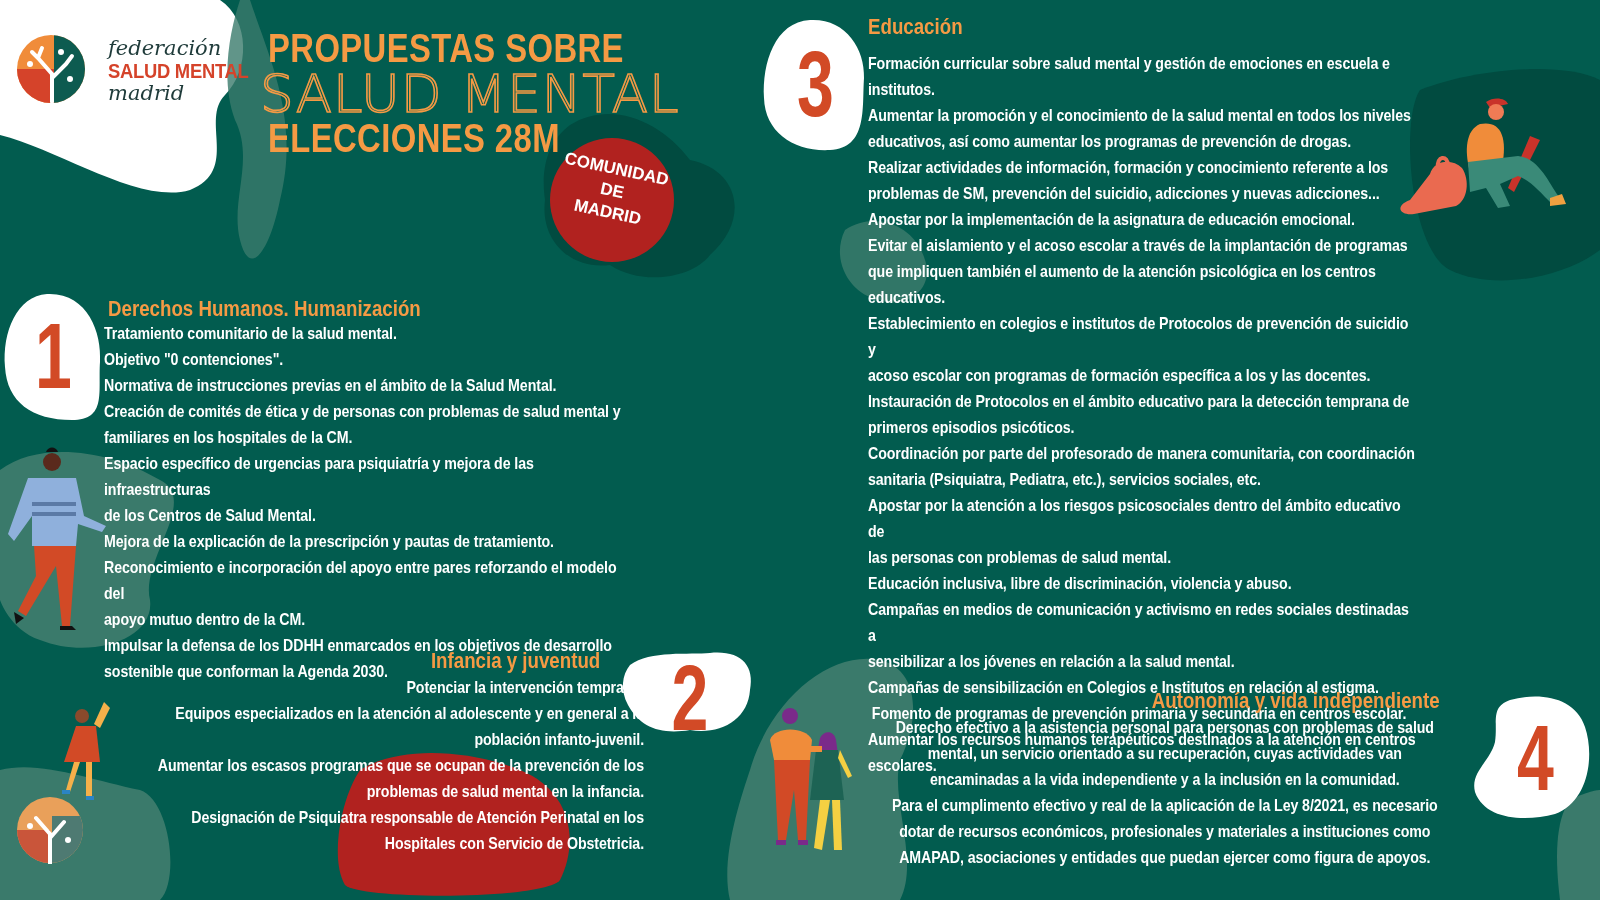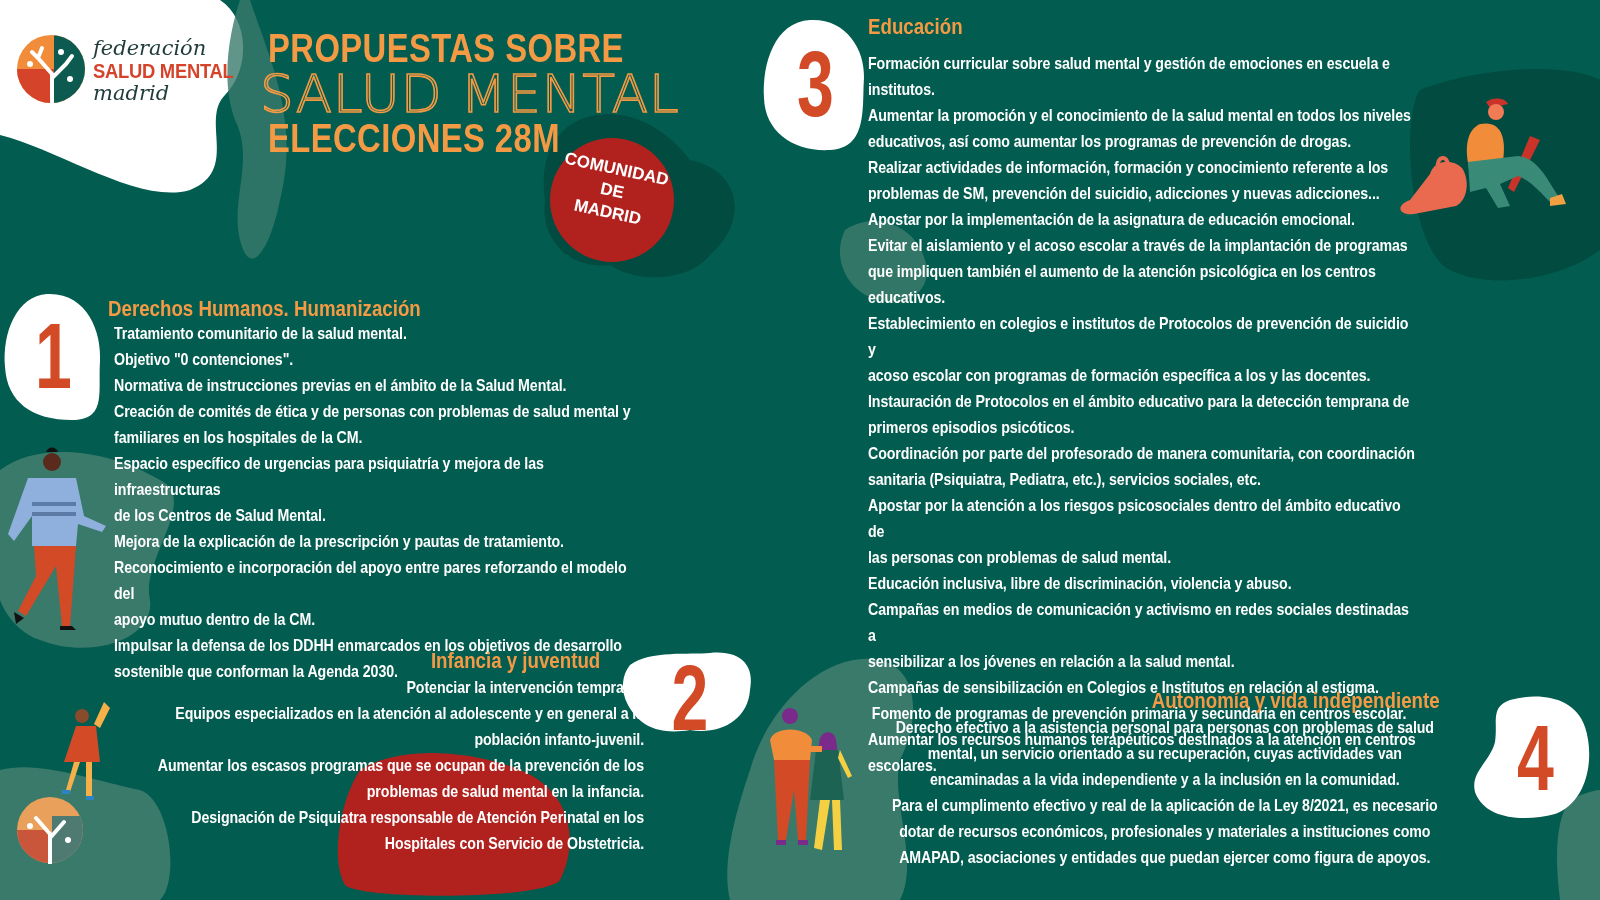--- a/index.html
+++ b/index.html
@@ -6,21 +6,21 @@
   body {
     width:1600px; height:900px; overflow:hidden; position:relative;
     background:#025c4f;
     font-family:"Liberation Sans", "DejaVu Sans", sans-serif;
   }
   .abs { position:absolute; }
   .cond { font-family:"Liberation Sans Narrow","Liberation Sans", sans-serif; font-stretch:condensed; }
   
   .blob { position:absolute; }
   
-  .logo-text { position:absolute; left:93px; top:38px; line-height:1; }
+  .logo-text { position:absolute; left:108px; top:38px; line-height:1; }
   .logo-text .l1, .logo-text .l3 { font-family:"DejaVu Serif", serif; font-style:italic; color:#1f3b3a; font-size:21px; }
   .logo-text .l2 { font-weight:bold; color:#d5432a; font-size:20px; letter-spacing:-0.3px; transform:scaleX(0.92); transform-origin:left; display:block; margin:2px 0; }
   
   .title-1, .title-3 { position:absolute; left:268px; color:#f59a44; font-weight:bold; font-size:40px; letter-spacing:0.5px; transform:scaleX(0.82); transform-origin:left; }
   .title-1 { top:26px; }
   .title-3 { top:116px; }
   .title-2 { position:absolute; left:260px; top:64px; color:#f59a44; font-size:52px; font-family:"DejaVu Sans", sans-serif; font-weight:200; letter-spacing:1px; transform:scaleX(1.02); transform-origin:left;
     -webkit-text-stroke:0; color:transparent; -webkit-text-stroke:1.6px #f59a44; }
   .badge-circle { position:absolute; left:550px; top:138px; width:124px; height:124px; border-radius:50%; background:#b1221f; }
   .badge-text { position:absolute; left:550px; top:158px; width:124px; text-align:center; color:#fff; font-weight:bold; font-size:17px; line-height:22px; transform:rotate(12deg); }
@@ -106,21 +106,21 @@
   <path d="M50,2 C85,0 105,30 104,60 C102,90 108,130 70,132 C35,134 5,115 4,80 C2,45 15,4 50,2 Z" fill="#fff"></path>
 </svg>
 <div class="num" style="left:790px;top:38px;width:50px;text-align:center;">3</div>
 
 <svg class="abs" style="left:1470px;top:692px;" width="125" height="130" viewBox="0 0 125 130">
   <path d="M40,8 C70,0 105,5 115,35 C125,65 118,110 85,122 C55,130 15,128 5,100 C0,80 20,70 25,50 C28,30 20,15 40,8 Z" fill="#fff"></path>
 </svg>
 <div class="num" style="left:1510px;top:712px;width:50px;text-align:center;">4</div>
 
 <div class="sec-title cond" style="left:108px;top:296px;transform-origin:left;">Derechos Humanos. Humanización</div>
-<ul class="list left-list cond" style="left:114px;top:320px;width:620px;">
+<ul class="list left-list cond" style="left:104px;top:320px;width:620px;">
   <li>Tratamiento comunitario de la salud mental.</li>
   <li>Objetivo "0 contenciones".</li>
   <li>Normativa de instrucciones previas en el ámbito de la Salud Mental.</li>
   <li>Creación de comités de ética y de personas con problemas de salud mental y</li>
   <li>familiares en los hospitales de la CM.</li>
   <li>Espacio específico de urgencias para psiquiatría y mejora de las infraestructuras</li>
   <li>de los Centros de Salud Mental.</li>
   <li>Mejora de la explicación de la prescripción y pautas de tratamiento.</li>
   <li>Reconocimiento e incorporación del apoyo entre pares reforzando el modelo del</li>
   <li>apoyo mutuo dentro de la CM.</li>

